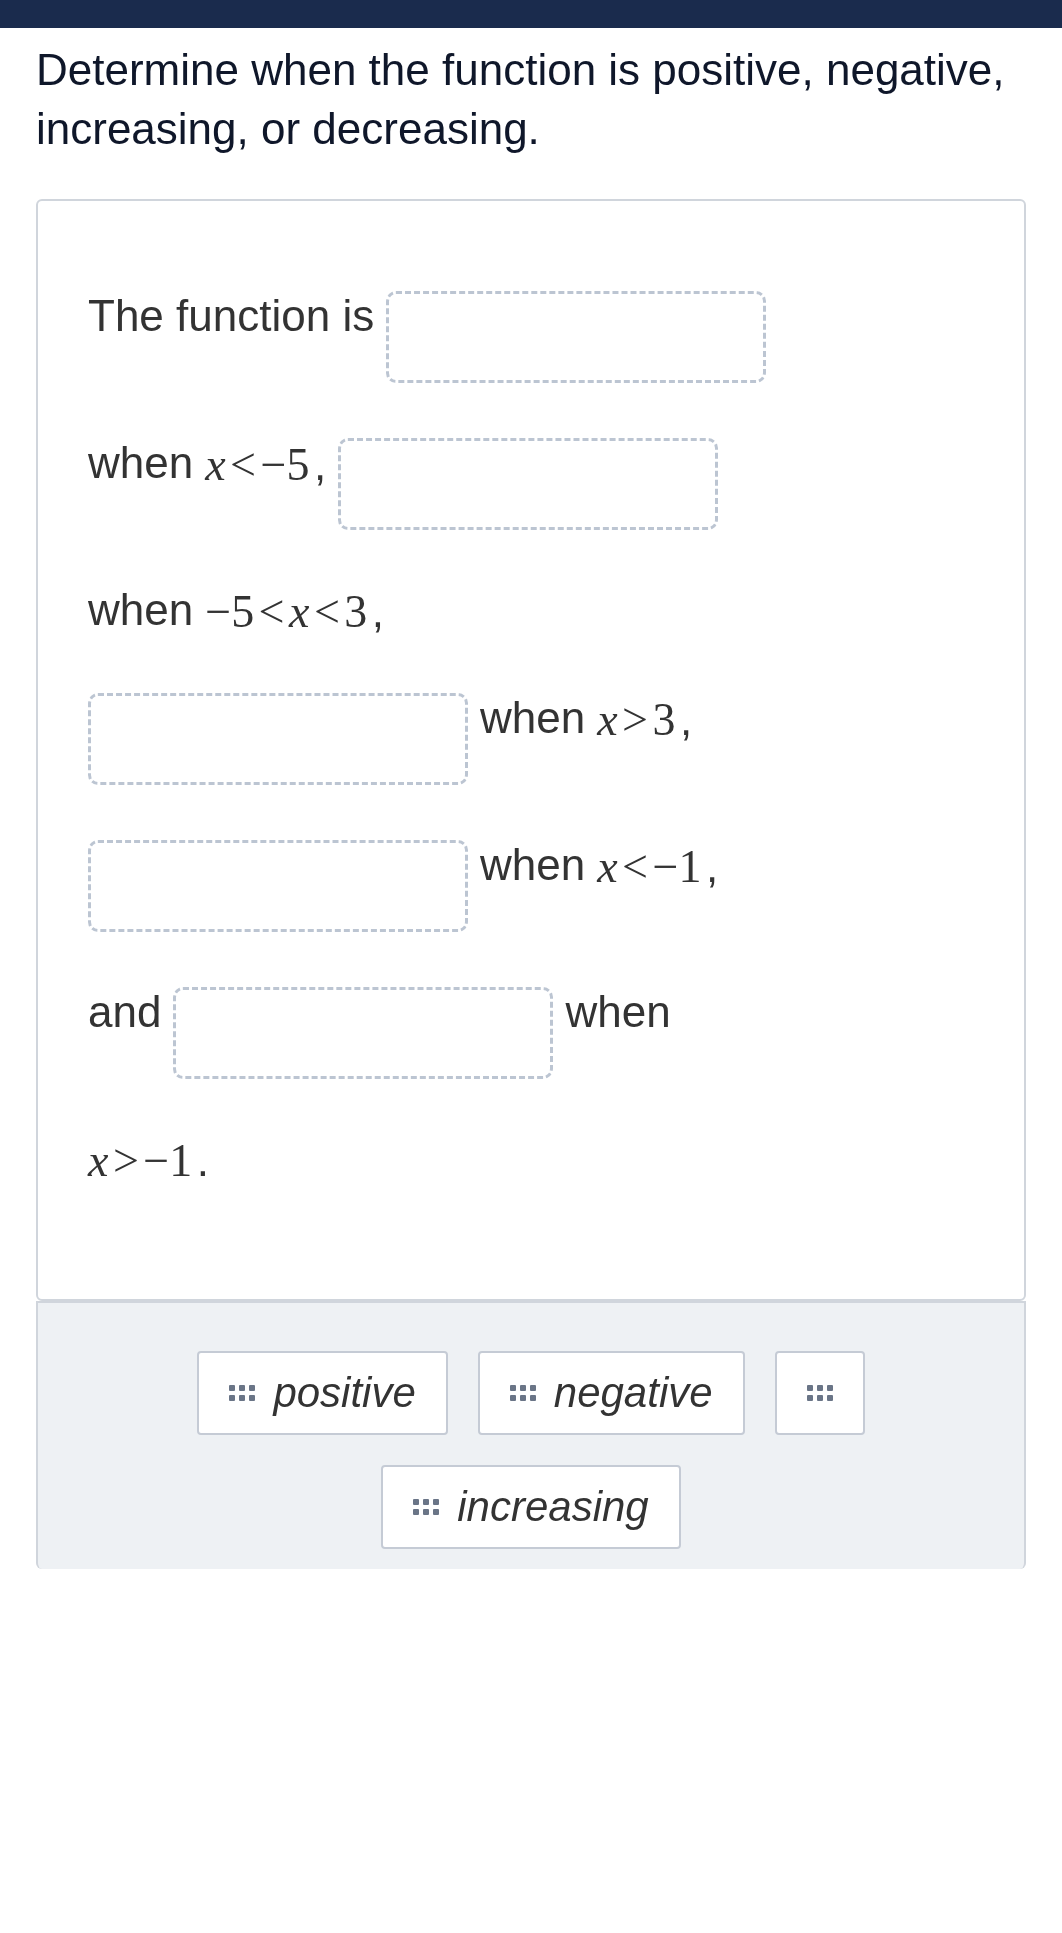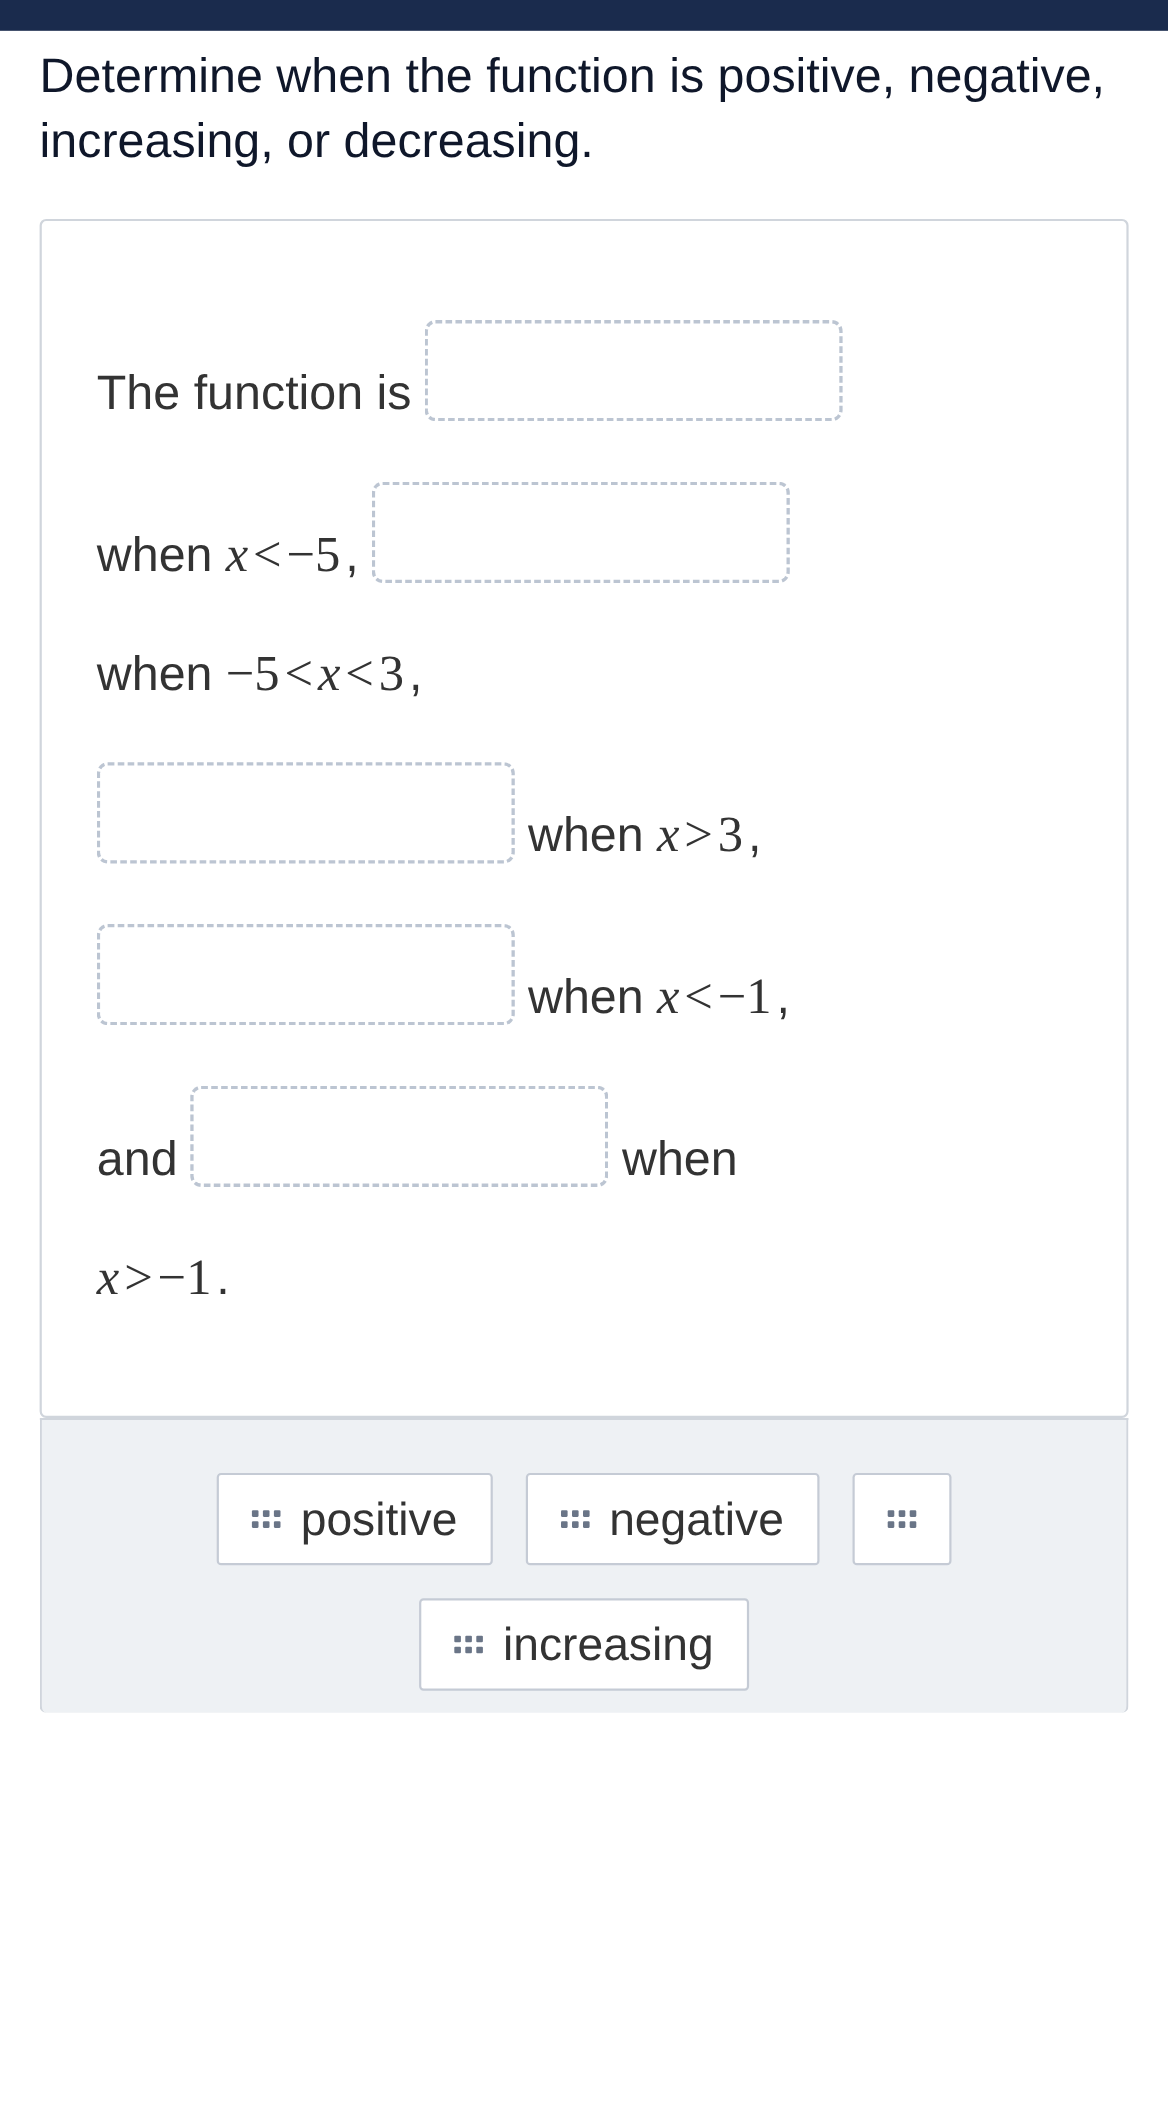--- a/index.html
+++ b/index.html
@@ -25,26 +25,26 @@
       margin-bottom: 40px;
     }
     .answer-box {
       border: 2px solid #d0d5dc;
       border-radius: 6px;
       padding: 90px 50px 100px 50px;
       background: #fff;
     }
     .line {
       display: flex;
-      align-items: flex-end;
+      align-items: flex-start;
       flex-wrap: wrap;
       margin-bottom: 55px;
       gap: 12px;
     }
-    .line:last-child { margin-bottom: 0; }
+    .line:last-child { margin-bottom: 12px; }
     .text-part {
       font-size: 44px;
       color: #333;
     }
     .math {
       font-family: 'Times New Roman', serif;
       font-style: italic;
       font-size: 46px;
       color: #333;
     }
@@ -74,20 +74,21 @@
       border-top: 2px solid #d0d5dc;
       border-left: 2px solid #d0d5dc;
       border-right: 2px solid #d0d5dc;
       border-radius: 0 0 6px 6px;
       padding: 48px 40px 20px 40px;
       margin: 0 36px;
       display: flex;
       flex-wrap: wrap;
       gap: 30px;
       justify-content: center;
+      font-style: italic;
     }
     .drag-item {
       background: #fff;
       border: 2px solid #c5cbd5;
       border-radius: 4px;
       padding: 16px 30px;
       display: flex;
       align-items: center;
       gap: 18px;
       cursor: grab;

